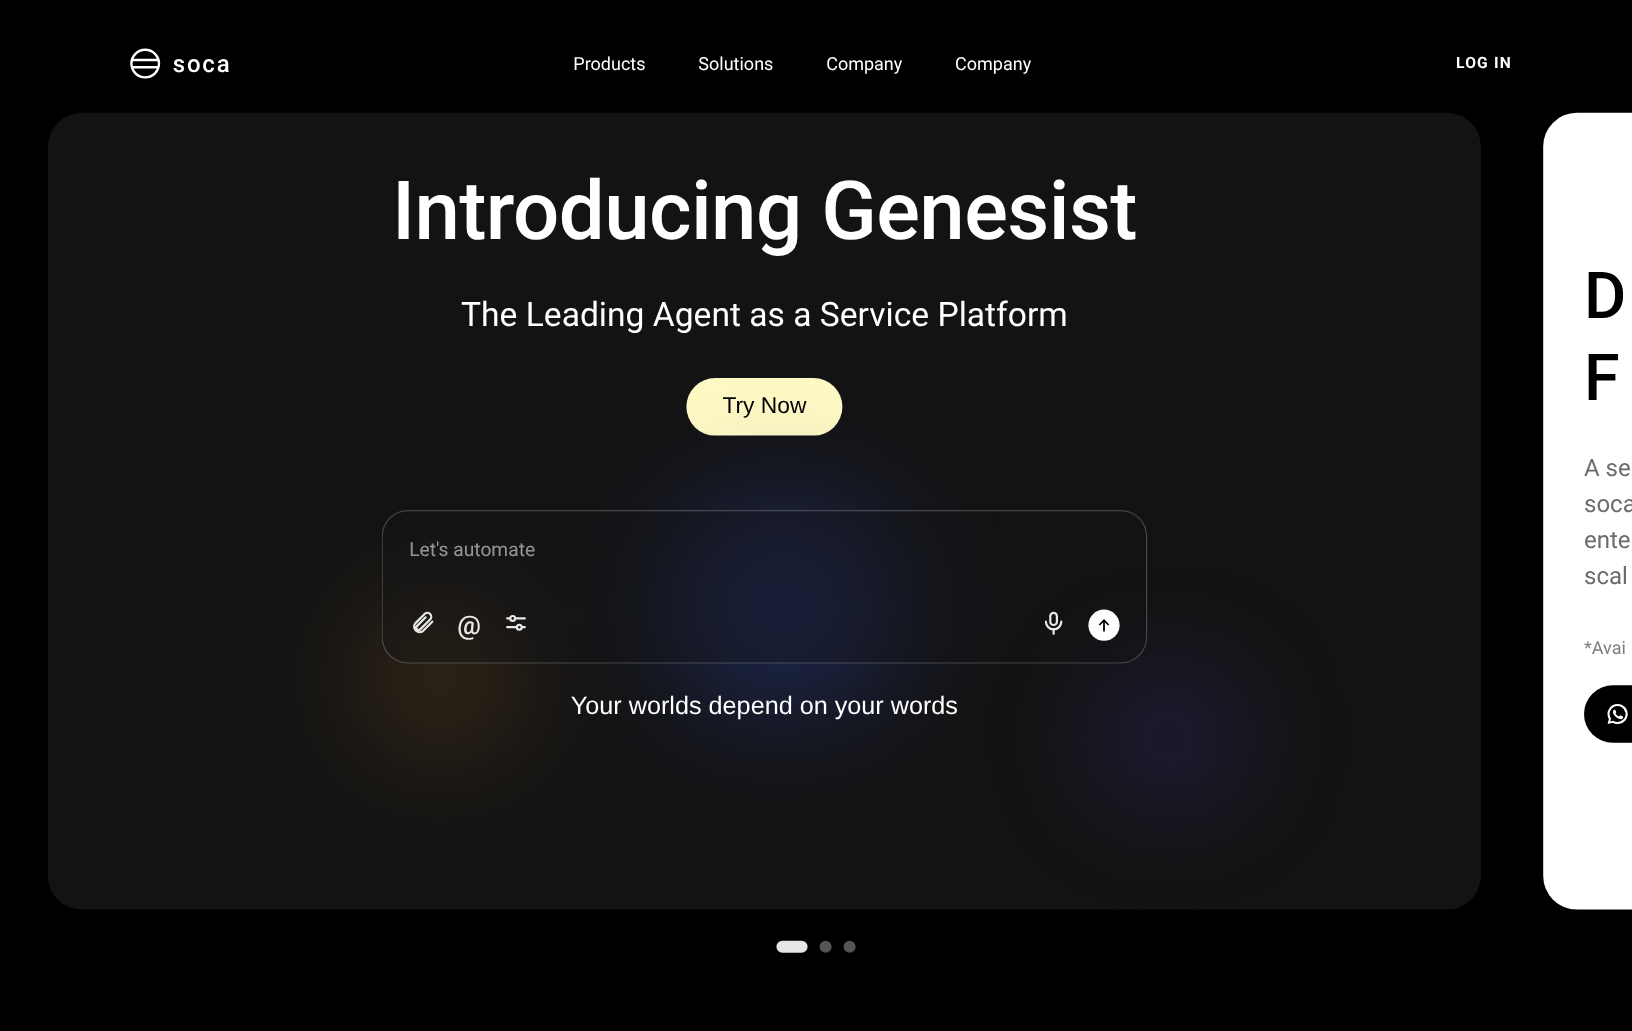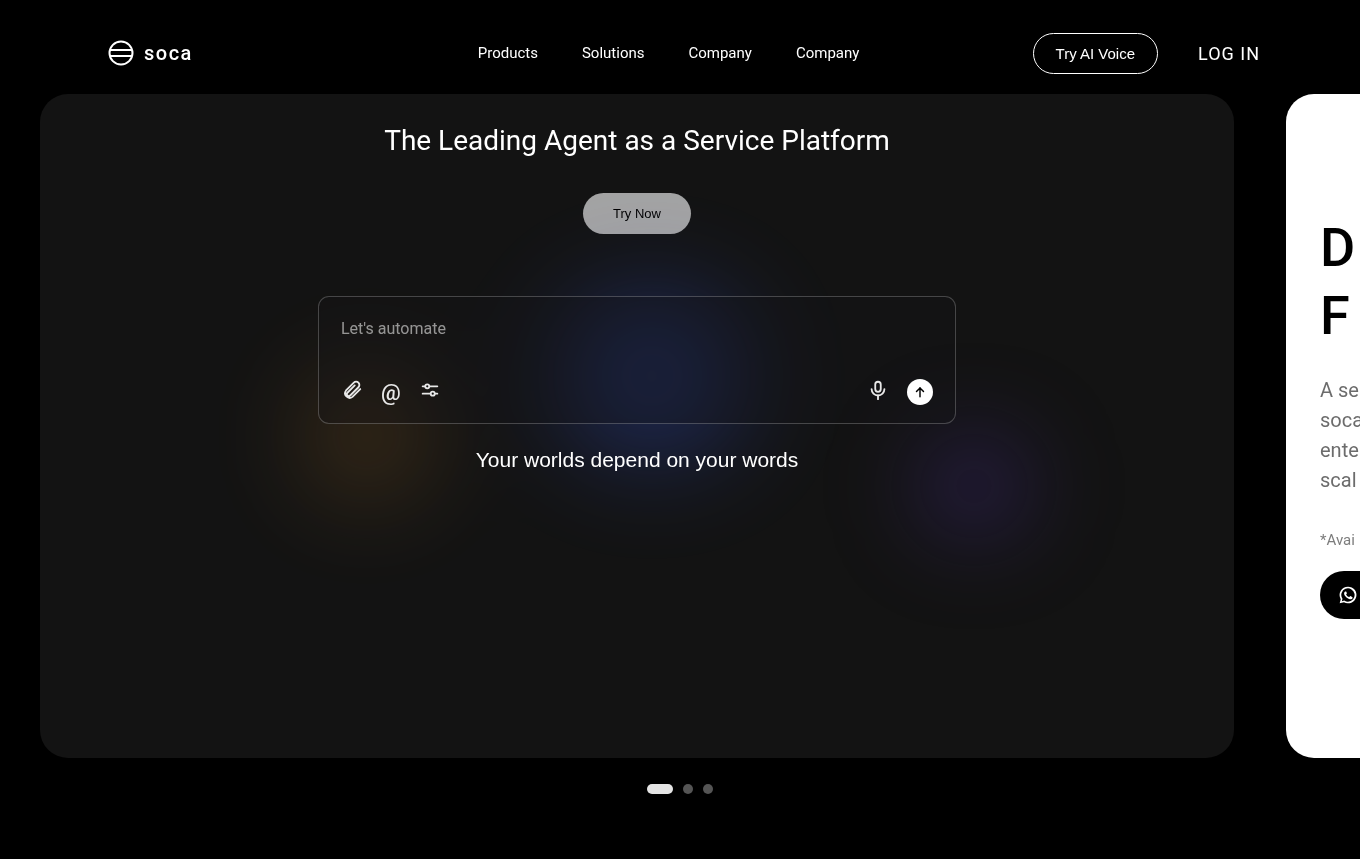--- a/index.html
+++ b/index.html
@@ -64,24 +64,25 @@
       border: 1px solid #fff;
       border-radius: 999px;
       padding: 11px 22px;
       font-size: 15px;
       background: transparent;
       color: #fff;
       cursor: pointer;
     }
     .login-link {
       color: #fff;
-      font-size: 18px;
+      font-size: 13px;
       letter-spacing: 1px;
       text-decoration: none;
       cursor: pointer;
+      font-weight: bold;
     }
 
     
     .hero-wrap {
       display: flex;
       gap: 52px;
       padding-left: 40px;
     }
     .hero-card {
       background: #131313;
@@ -100,26 +101,26 @@
       font-weight: 500;
       margin-top: 42px;
       letter-spacing: -0.5px;
     }
     .hero-sub {
       font-size: 28px;
       margin-top: 30px;
       font-weight: 400;
     }
     .btn-primary {
-      background: #a3a3a3;
+      background: #fef9c3;
       color: #000;
       border: none;
       border-radius: 999px;
       padding: 13px 30px;
-      font-size: 13px;
+      font-size: 19px;
       margin-top: 36px;
       cursor: pointer;
     }
 
     .prompt-area {
       margin-top: 62px;
       position: relative;
       width: 100%;
       display: flex;
       flex-direction: column;
@@ -169,21 +170,21 @@
       z-index: 0;
       pointer-events:none;
     }
 
     .prompt-box {
       position: relative;
       z-index: 1;
       width: 638px;
       border: 1px solid rgba(255,255,255,.22);
       background: rgba(20,20,22,.35);
-      border-radius: 11px;
+      border-radius: 22px;
       padding: 22px 22px 18px 22px;
       backdrop-filter: blur(2px);
     }
     .prompt-placeholder {
       color: rgba(255,255,255,.55);
       font-size: 16px;
       min-height: 44px;
     }
     .prompt-toolbar {
       display: flex;
@@ -301,28 +302,28 @@
   </div>
 
   <nav class="nav">
     <a>Products</a>
     <a>Solutions</a>
     <a>Company</a>
     <a>Company</a>
   </nav>
 
   <div class="header-right">
-    <button class="btn-outline">Try AI Voice</button>
     <a class="login-link">LOG IN</a>
   </div>
 </header>
 
 <div class="hero-wrap">
 
   <section class="hero-card">
+    <h1 class="hero-title">Introducing Genesist</h1>
     <p class="hero-sub">The Leading Agent as a Service Platform</p>
     <button class="btn-primary">Try Now</button>
 
     <div class="prompt-area">
       <div class="glow"></div>
       <div class="glow2"></div>
 
       <div class="prompt-box">
         <div class="prompt-placeholder">Let's automate</div>
 

